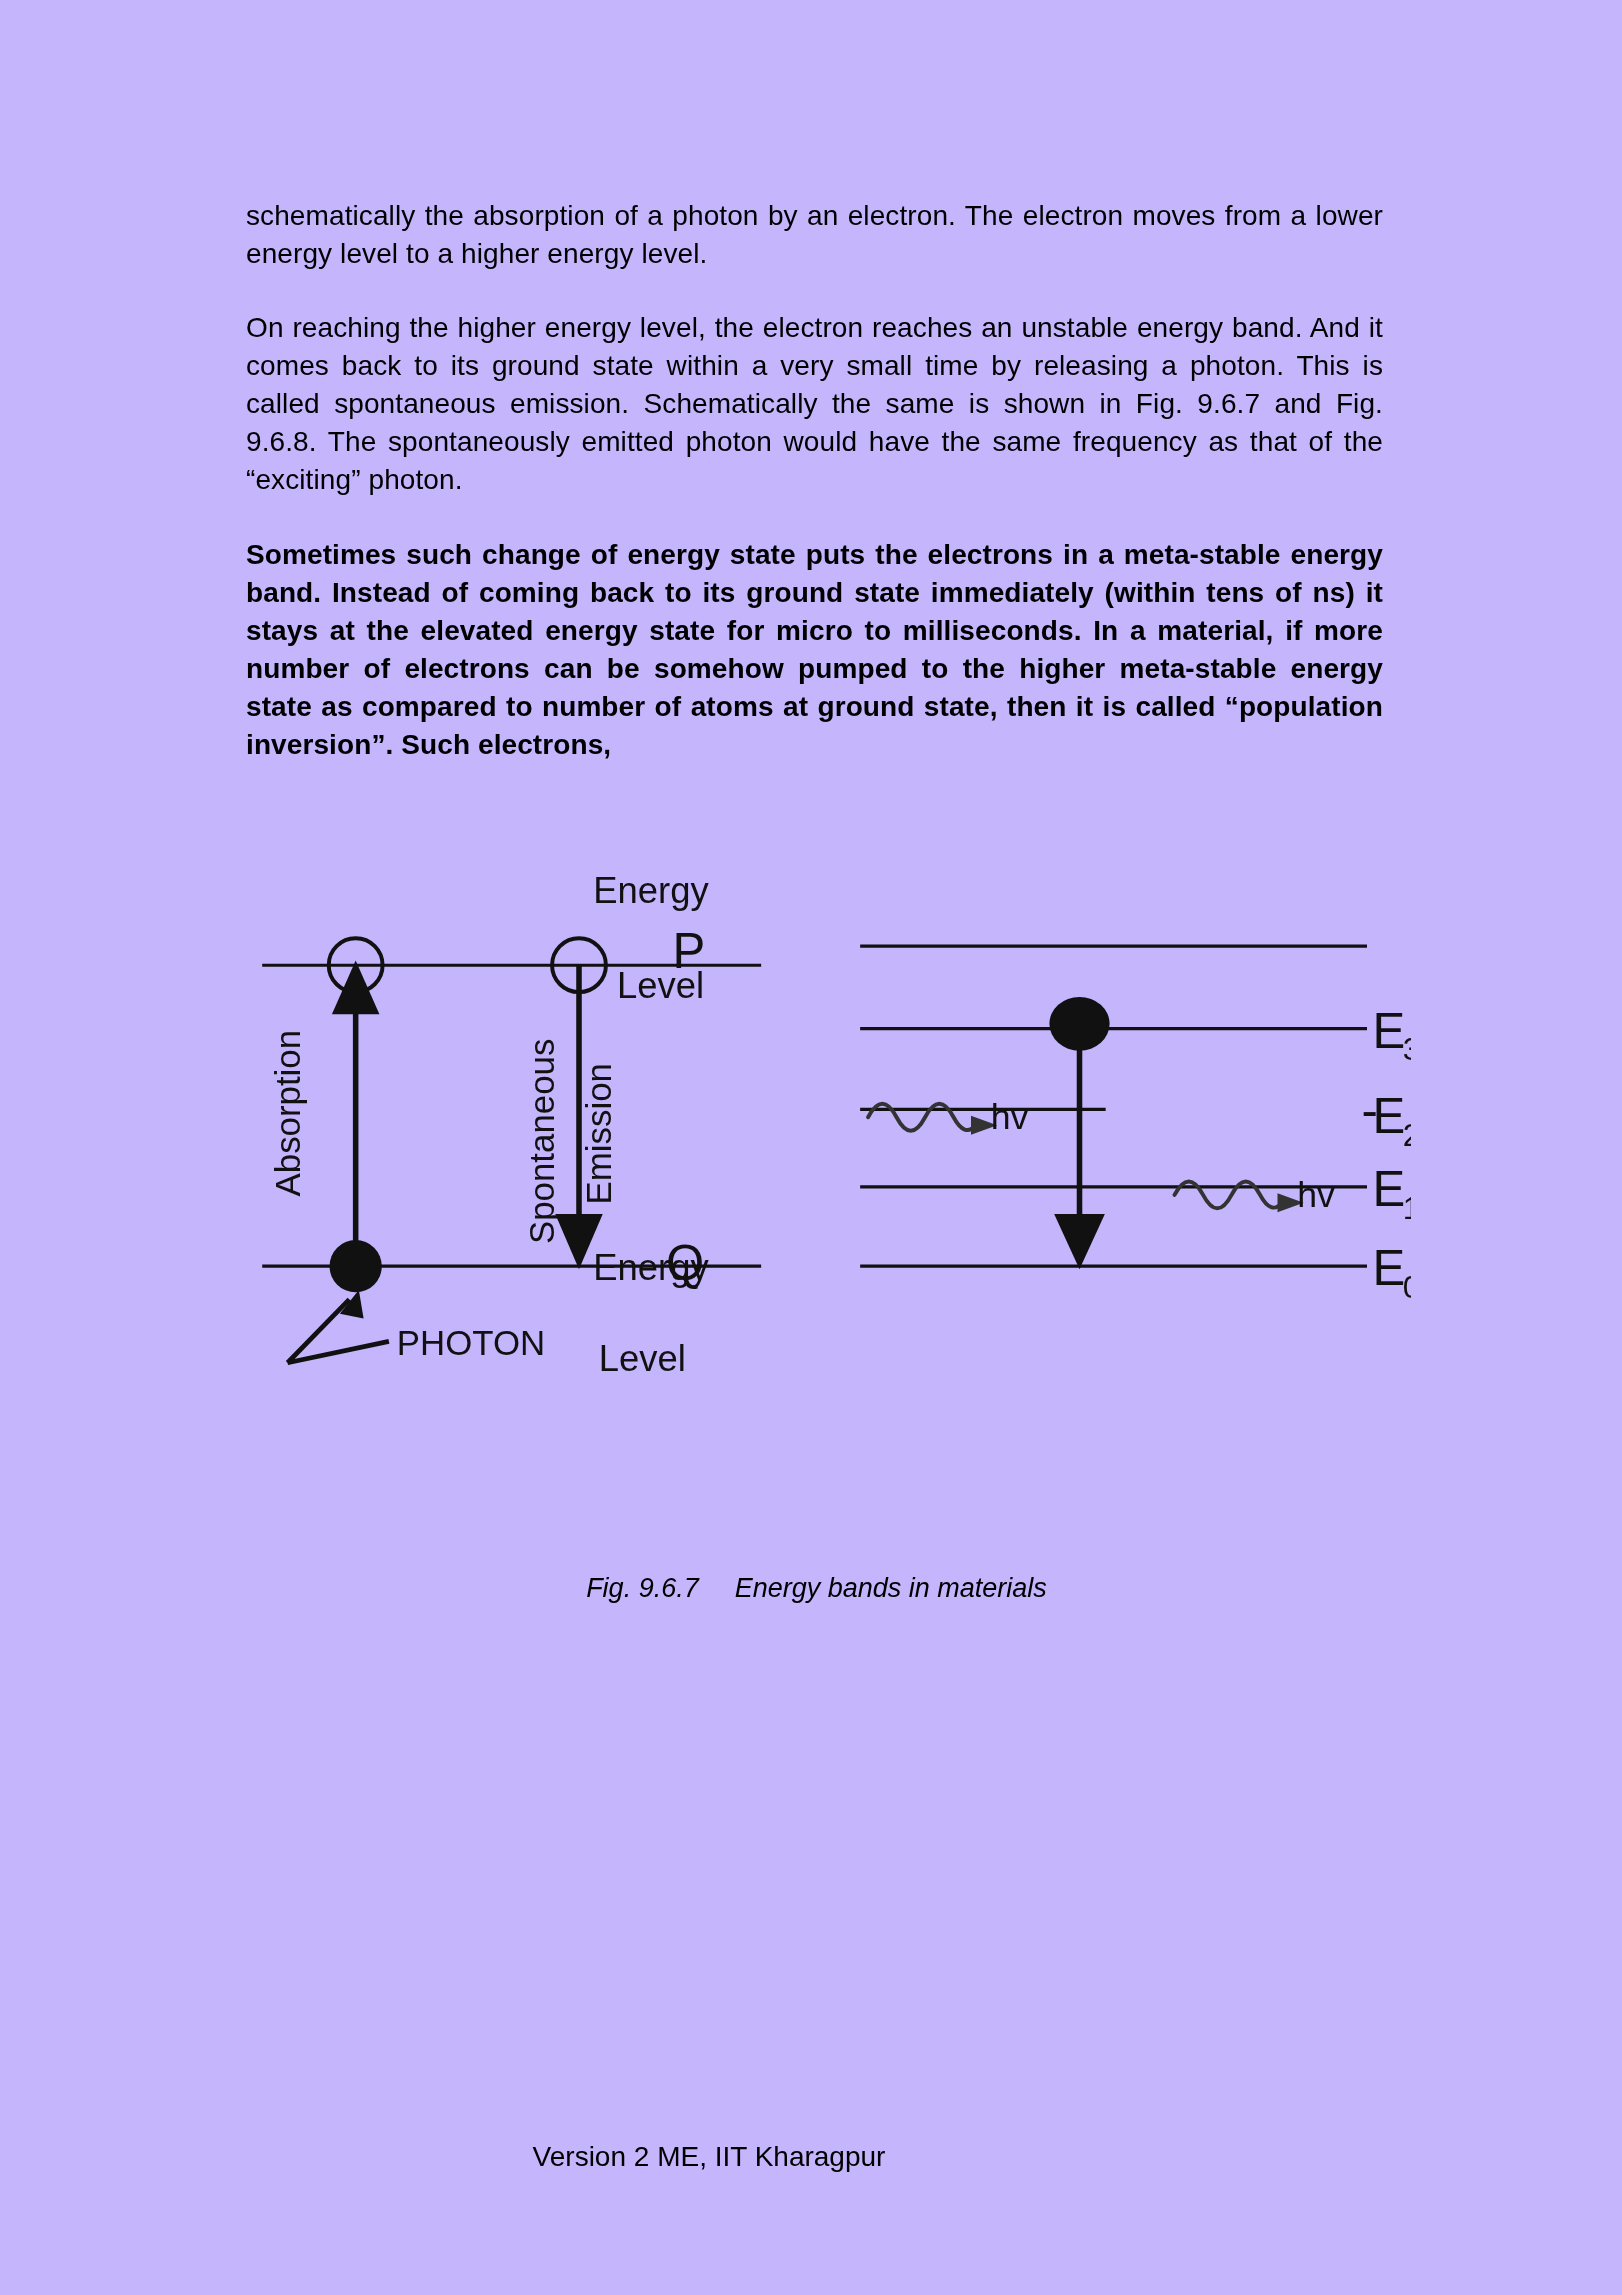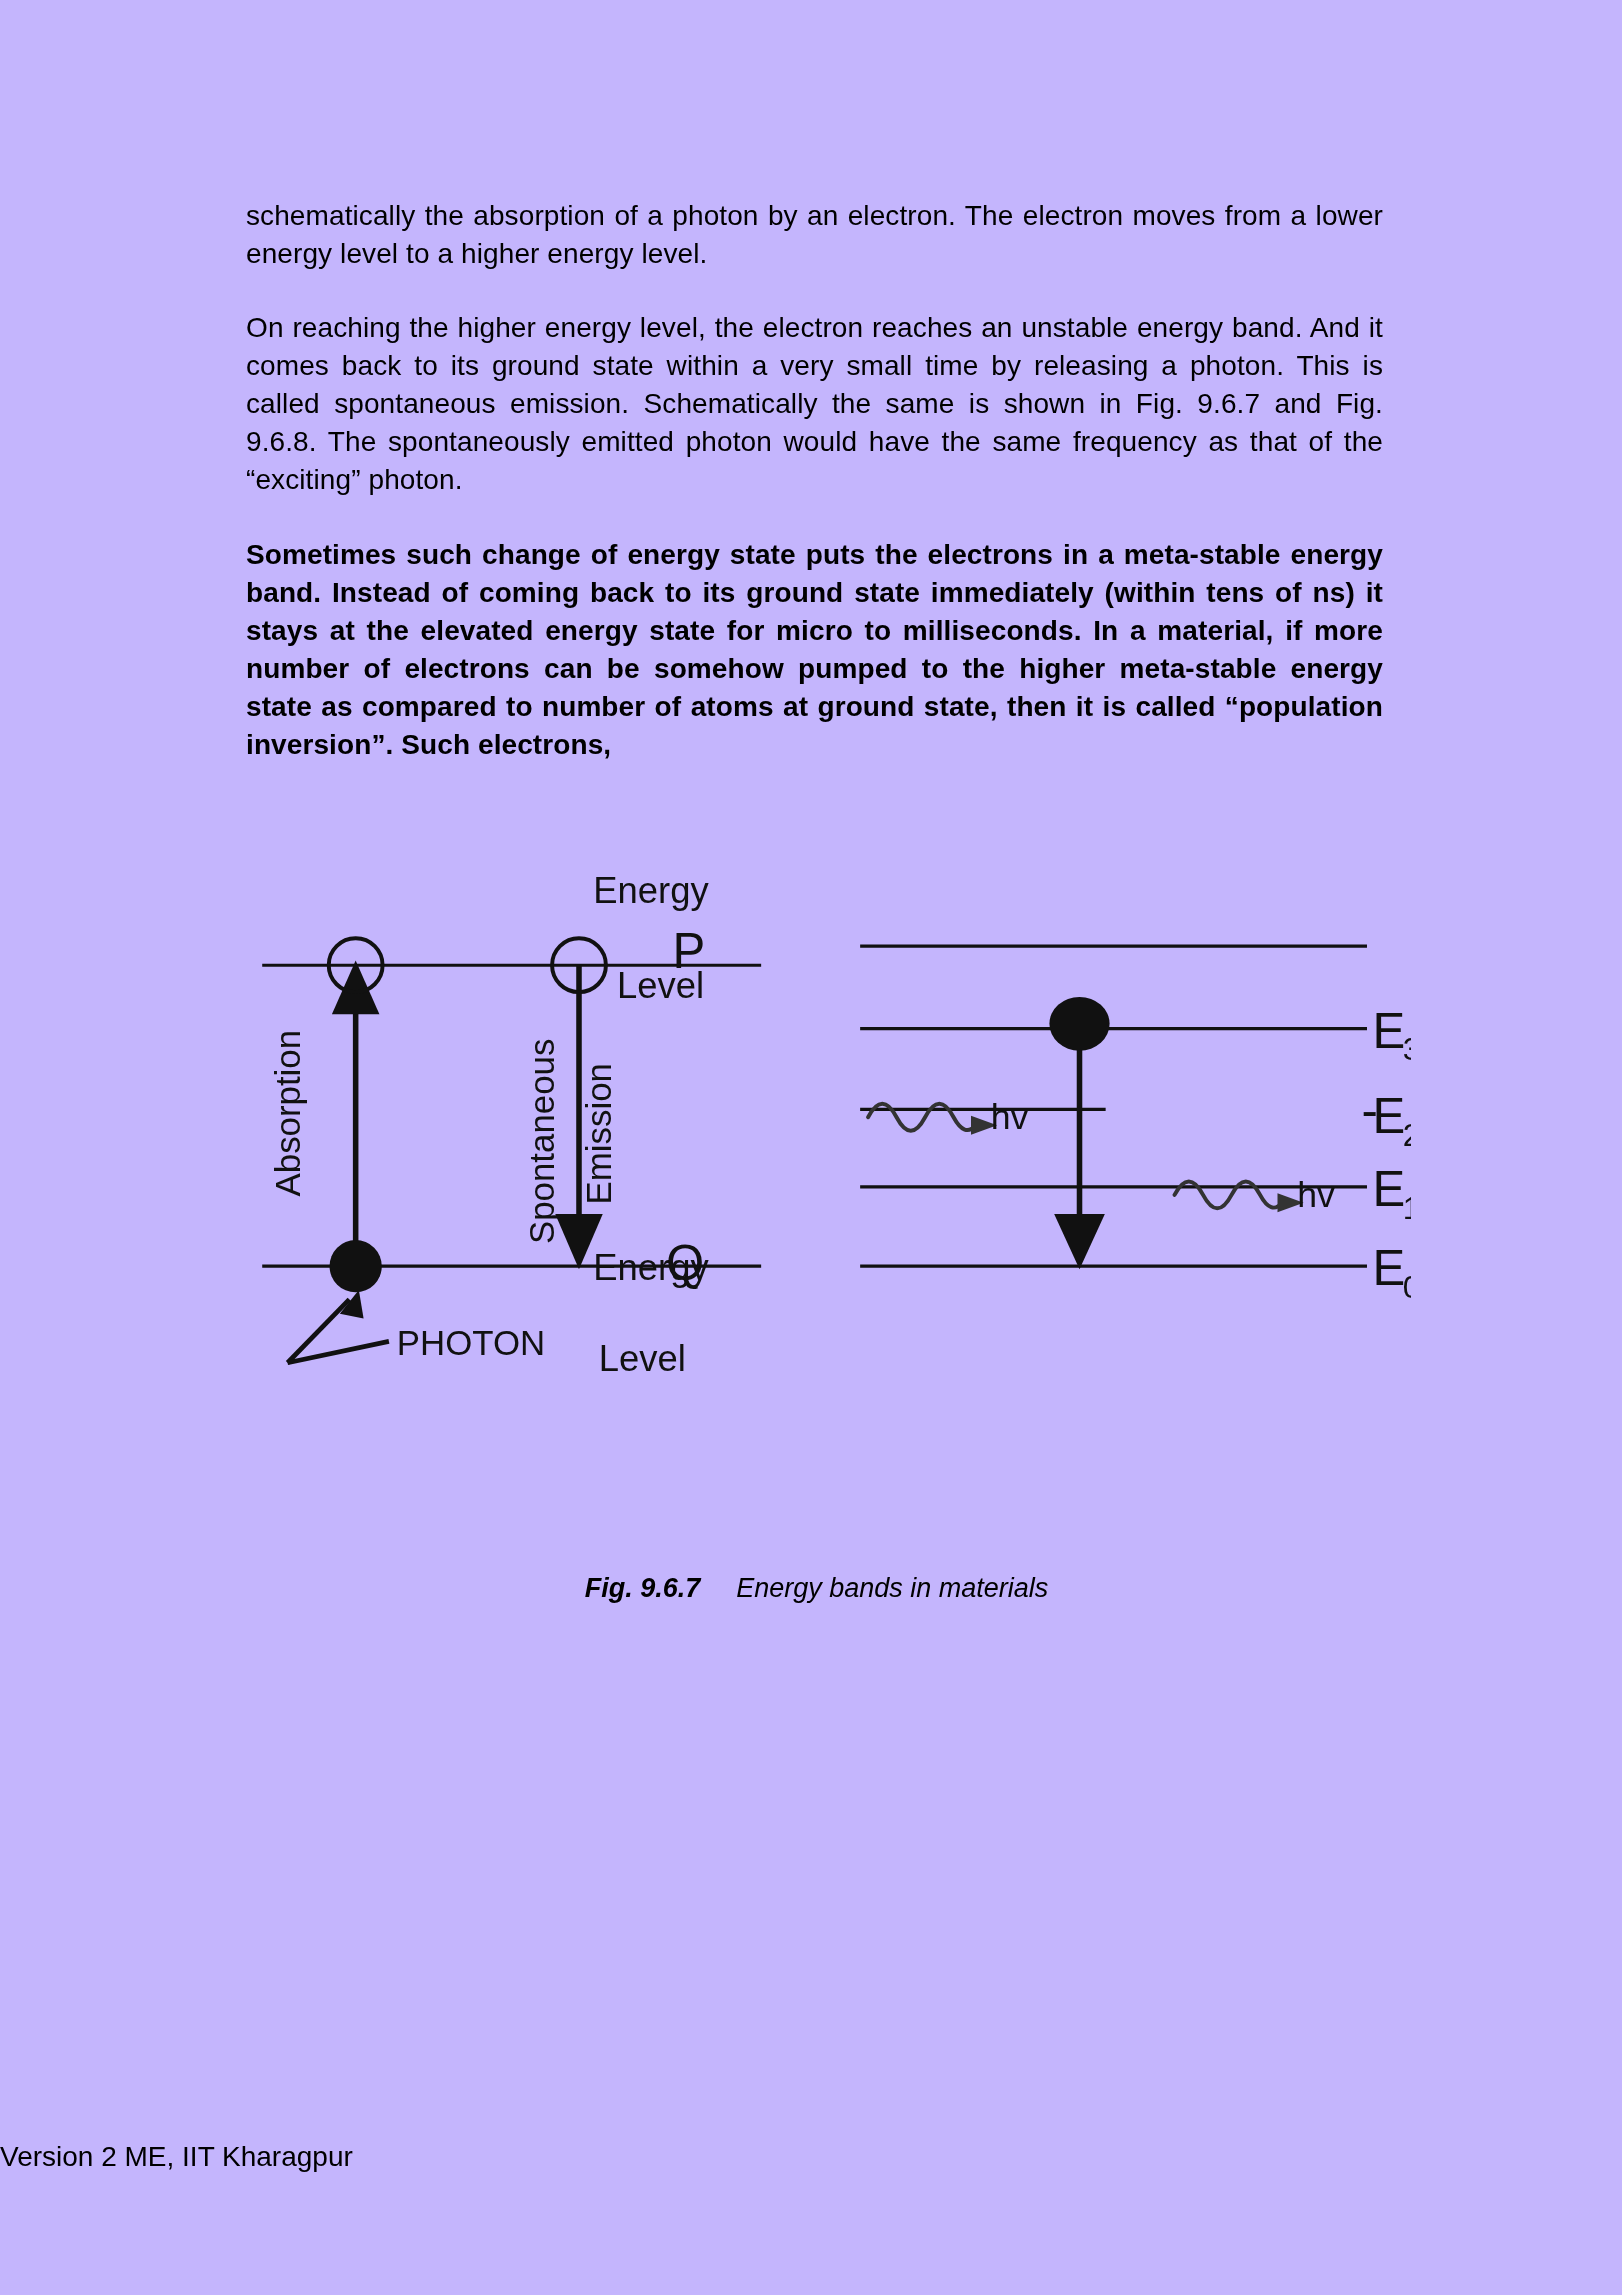--- a/index.html
+++ b/index.html
@@ -48,34 +48,34 @@
   .fig-caption {
     position: absolute;
     left: 246px;
     top: 1573px;
     width: 1141px;
     text-align: center;
     font-size: 27px;
     font-style: italic;
   }
   .fig-caption .fig-num {
-    font-weight: bold;
+    font-weight: normal;
     font-style: italic;
     margin-right: 36px;
   }
   .fig-caption .fig-title {
     font-style: italic;
   }
 
   .footer {
     position: absolute;
     left: 0;
     top: 2141px;
     width: 1418px;
-    text-align: left;
+    text-align: center;
     font-size: 28px;
     color: #000;
   }
 
   .dlabel {
     font-family: "Liberation Sans", sans-serif;
     fill: #111;
   }
 </style>
 </head>

